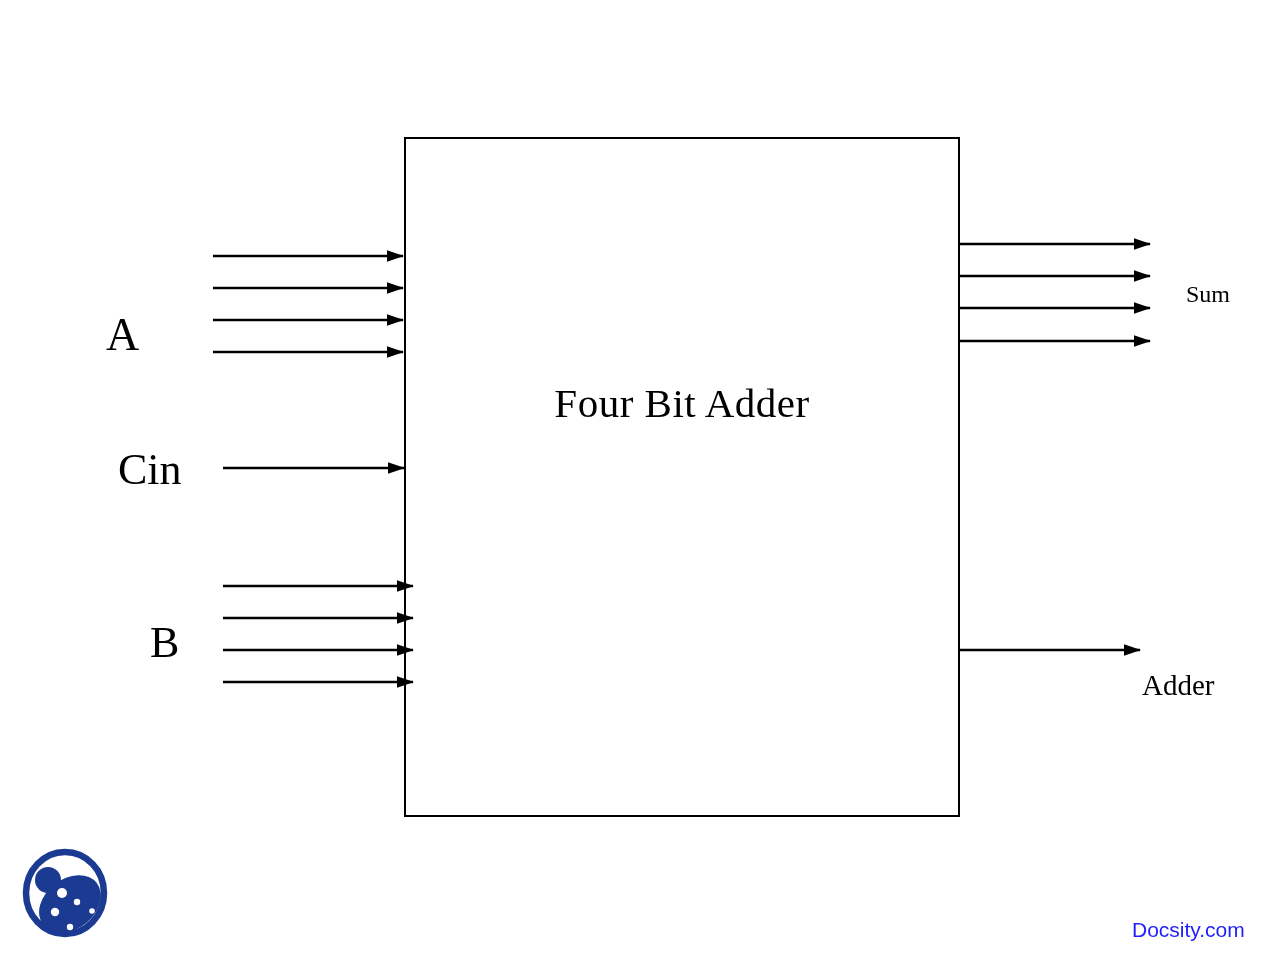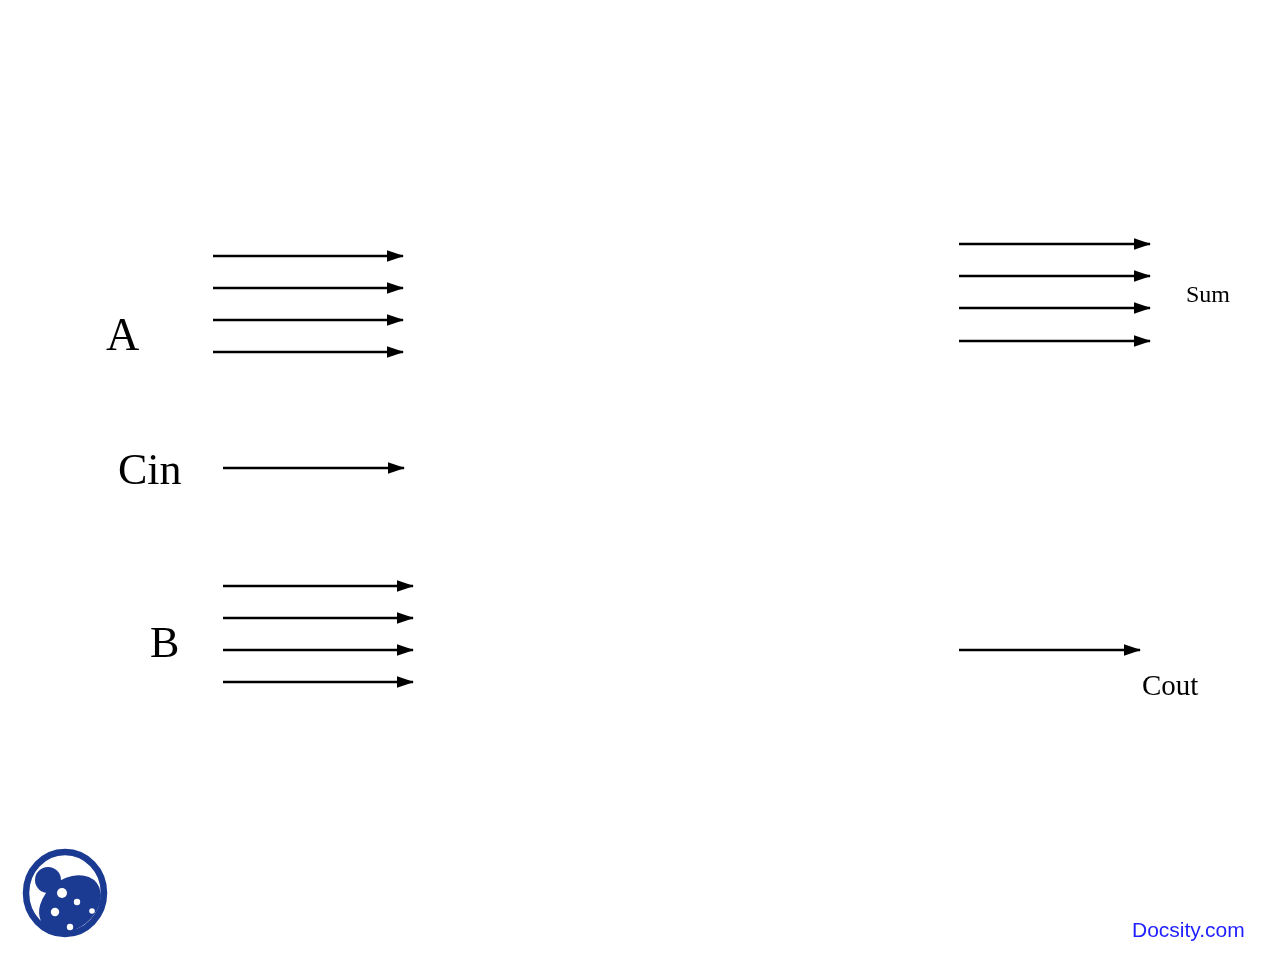--- a/index.html
+++ b/index.html
@@ -69,20 +69,23 @@
     top: 846px;
     width: 92px;
     height: 94px;
   }
 </style>
 </head>
 <body>
 
 <div class="slide">
 
+  <div class="adder-box">
+    <div class="adder-title">Four Bit Adder</div>
+  </div>
 
   <svg class="wire-layer" width="1280" height="960" viewBox="0 0 1280 960" xmlns="http://www.w3.org/2000/svg">
     <defs>
       <marker id="arrowhead" markerUnits="userSpaceOnUse" markerWidth="20" markerHeight="14" refX="16" refY="7" orient="auto">
         <path d="M0,1.2 L17,7 L0,12.8 Z" fill="#000000"></path>
       </marker>
     </defs>
     <g stroke="#000000" stroke-width="2.5" fill="none">
 
       <line x1="213" y1="256" x2="403" y2="256" marker-end="url(#arrowhead)"></line>
@@ -103,21 +106,21 @@
       <line x1="959" y1="341" x2="1150" y2="341" marker-end="url(#arrowhead)"></line>
 
       <line x1="959" y1="650" x2="1140" y2="650" marker-end="url(#arrowhead)"></line>
     </g>
   </svg>
 
   <div class="port-label label-a">A</div>
   <div class="port-label label-cin">Cin</div>
   <div class="port-label label-b">B</div>
   <div class="port-label label-sum">Sum</div>
-  <div class="port-label label-cout">Cout</div>
+  <div class="port-label label-cout">Adder</div>
 
   <svg class="docsity-logo" viewBox="0 0 92 94" xmlns="http://www.w3.org/2000/svg">
     <ellipse cx="45" cy="47" rx="39" ry="41" fill="#ffffff" stroke="#1b3a91" stroke-width="6.5"></ellipse>
     <g fill="#1b3a91">
       <ellipse cx="50" cy="58" rx="34" ry="25" transform="rotate(-38 50 58)"></ellipse>
       <circle cx="28" cy="34" r="13"></circle>
     </g>
     <g fill="#ffffff">
       <circle cx="42" cy="47" r="5"></circle>
       <circle cx="35" cy="66" r="4.2"></circle>

